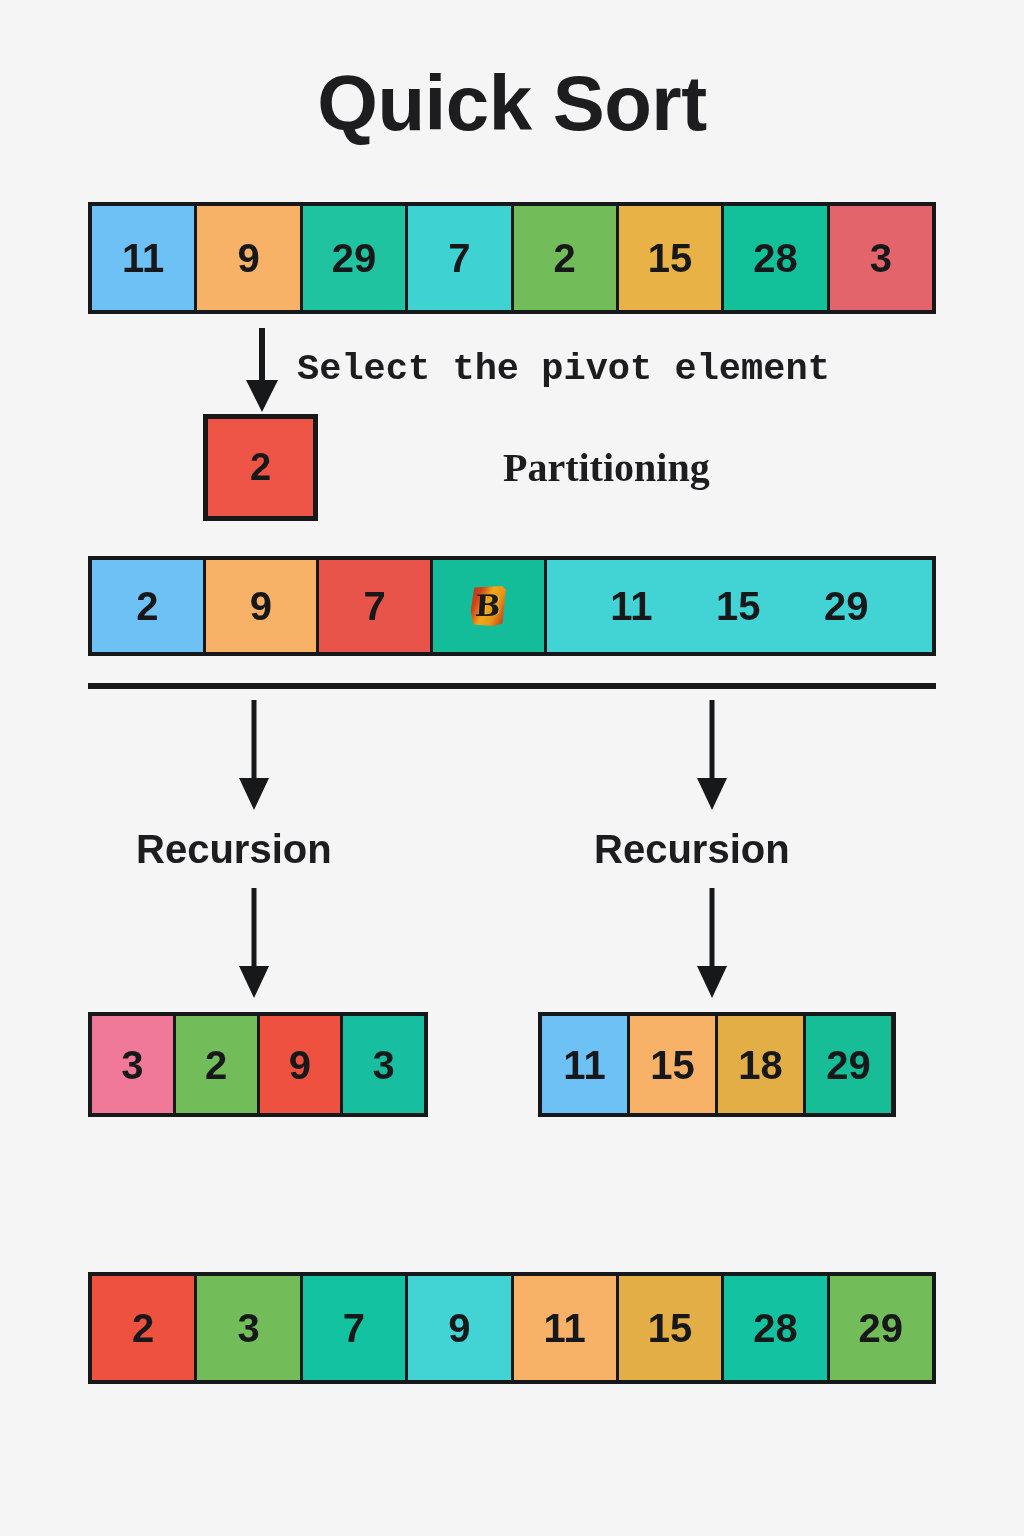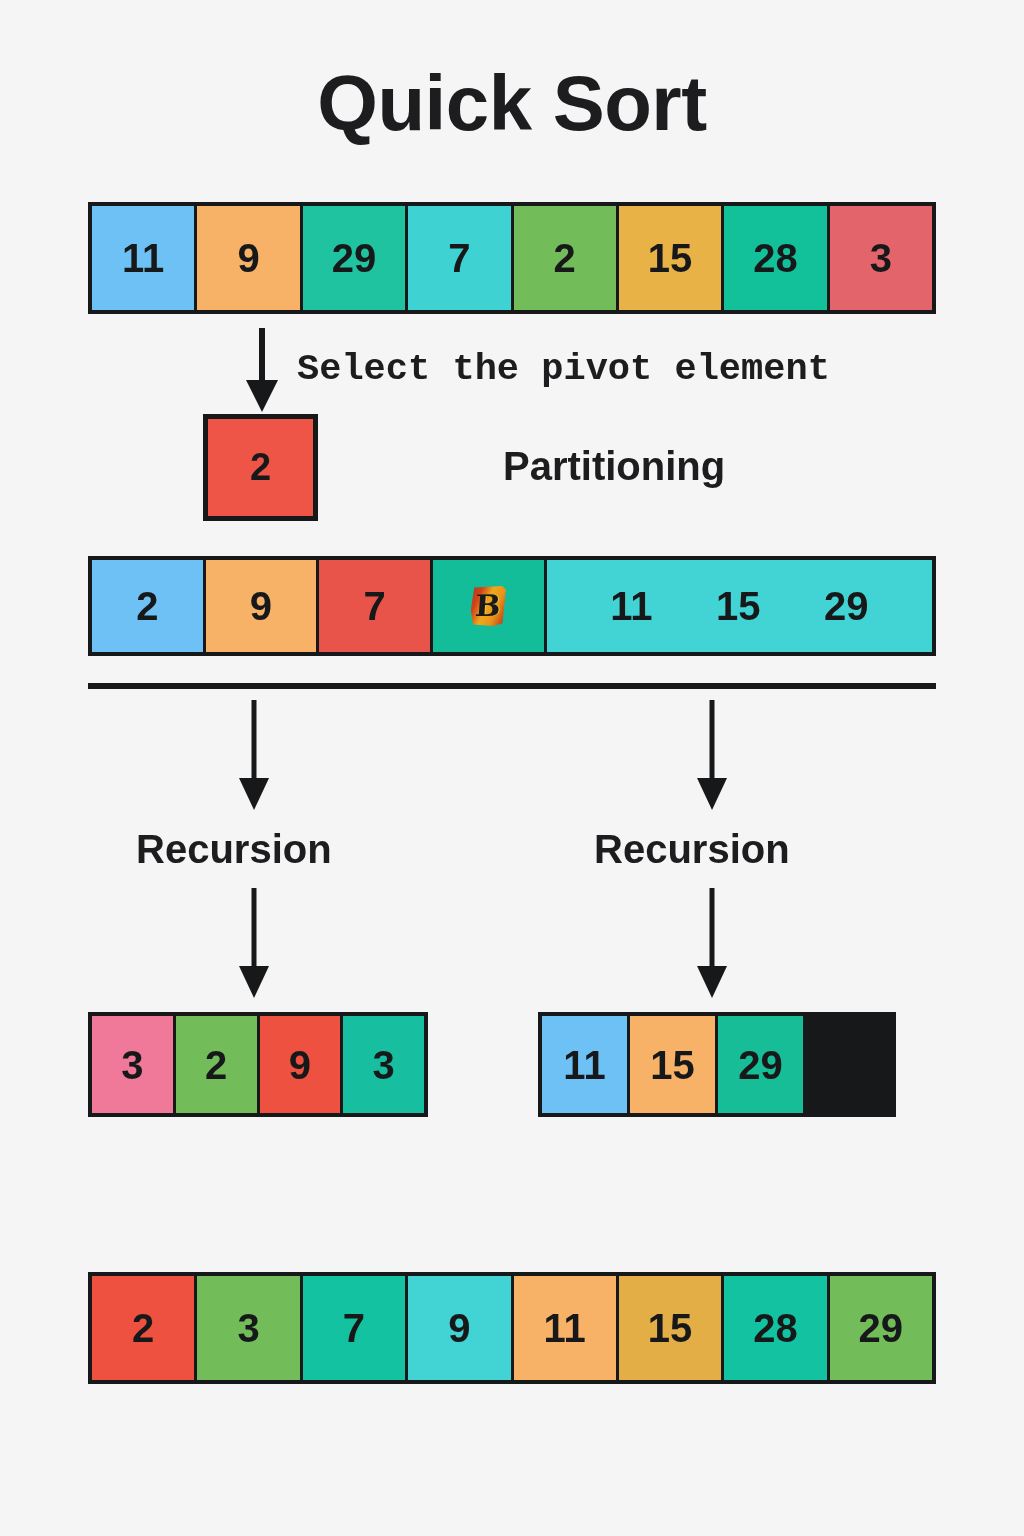--- a/index.html
+++ b/index.html
@@ -58,21 +58,21 @@
   #row-sorted { left:88px; top:1272px; width:848px; height:112px; }
   #row-sorted .cell { width:103px; height:100%; }
 
   
   .label {
     position:absolute;
     font-size:37px; font-weight:bold; color:#1d1d1f;
     white-space:nowrap;
   }
   #label-pivot { left:297px; top:348px;font-family:Liberation Mono, monospace; }
-  #label-partitioning { left:503px; top:444px; font-size:40px; }
+  #label-partitioning { left:503px; top:444px; font-size:40px;font-family:Liberation Serif, serif; }
   #label-recursion-left  { left:136px; top:827px; font-size:40px; }
   #label-recursion-right { left:594px; top:827px; font-size:40px; }
 
   
   .arrow { position:absolute; }
   #arrow-pivot        { left:236px; top:328px; }
   #arrow-rec-left-1   { left:228px; top:700px; }
   #arrow-rec-left-2   { left:228px; top:888px; }
   #arrow-rec-right-1  { left:686px; top:700px; }
   #arrow-rec-right-2  { left:686px; top:888px; }
@@ -200,20 +200,23 @@
         <span>3</span>
       </div>
     </div>
   <div class="array" id="row-right">
       <div class="cell" style="background: rgb(110, 193, 245);">
         <span>11</span>
       </div>
       <div class="cell" style="background: rgb(248, 178, 103);">
         <span>15</span>
       </div>
+      <div class="cell" style="background: rgb(227, 174, 69);">
+        <span>18</span>
+      </div>
       <div class="cell" style="background: rgb(23, 189, 150);">
         <span>29</span>
       </div>
     </div>
 
   <div class="array" id="row-sorted">
       <div class="cell" style="background: rgb(238, 81, 64);">
         <span>2</span>
       </div>
       <div class="cell" style="background: rgb(115, 188, 90);">

